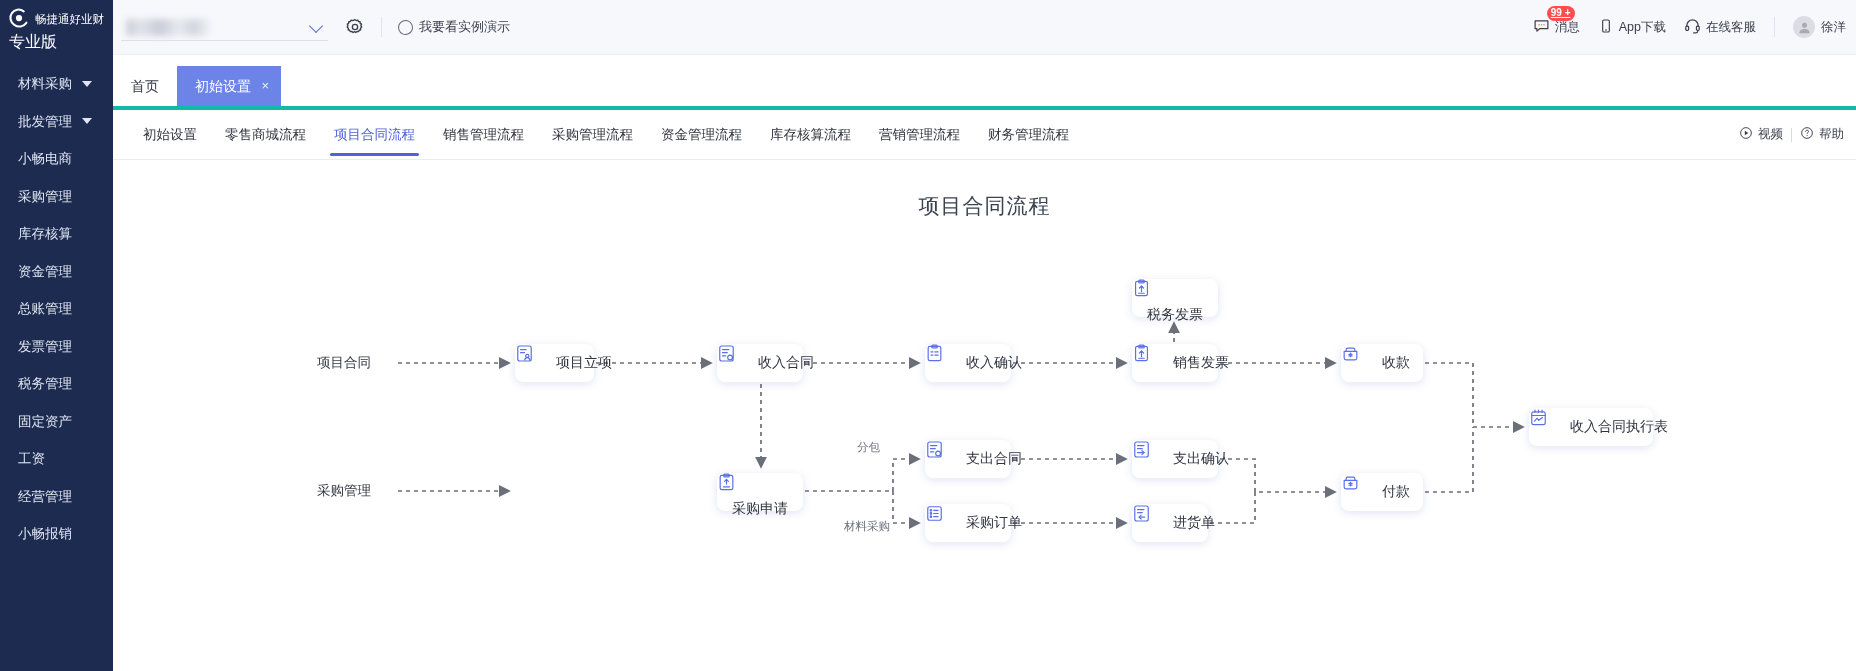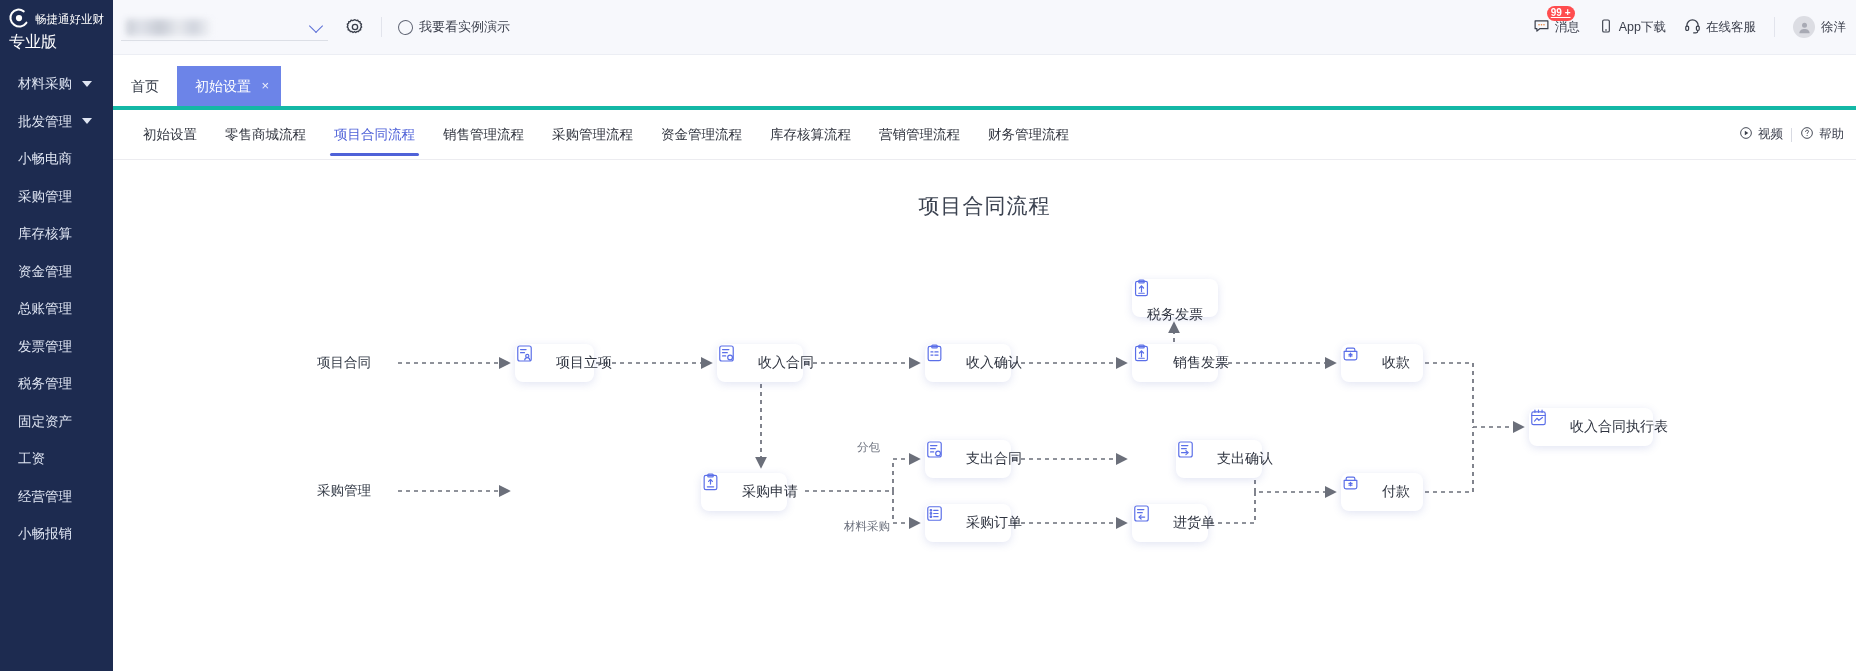--- a/index.html
+++ b/index.html
@@ -443,21 +443,21 @@
                 <rect x="3.5" y="5" width="17" height="16" rx="2.2"></rect>
                 <line x1="3.5" y1="9.5" x2="20.5" y2="9.5"></line>
                 <line x1="7.5" y1="2.5" x2="7.5" y2="5.5"></line>
                 <line x1="12" y1="2.5" x2="12" y2="5.5"></line>
                 <line x1="16.5" y1="2.5" x2="16.5" y2="5.5"></line>
                 <path d="M7 16.5 10 13l2.5 2.5L17 12"></path>
               </svg>
             </span>
             <span>收入合同执行表</span>
           </div>
-          <div class="node" style="left: 588px; top: 313px; width: 86px;">
+          <div class="node" style="left: 604px; top: 313px; width: 86px; flex-direction: column;">
             <span class="nicon">
               <svg viewBox="0 0 24 24" width="19" height="19" fill="none" stroke="#5b6fe8" stroke-width="1.5" stroke-linecap="round" stroke-linejoin="round">
                 <rect x="4" y="3" width="16" height="18" rx="2.2"></rect>
                 <rect x="8.5" y="1.5" width="7" height="3.4" rx="1.2"></rect>
                 <path d="M12 14V8.5"></path>
                 <path d="M9.6 10.6 12 8.2l2.4 2.4"></path>
                 <line x1="8" y1="17.5" x2="16" y2="17.5"></line>
               </svg>
             </span>
             <span>采购申请</span>
@@ -467,21 +467,21 @@
               <svg viewBox="0 0 24 24" width="19" height="19" fill="none" stroke="#5b6fe8" stroke-width="1.5" stroke-linecap="round" stroke-linejoin="round">
                 <rect x="3.5" y="2.5" width="17" height="19" rx="2.5"></rect>
                 <line x1="7" y1="7" x2="15" y2="7"></line>
                 <line x1="7" y1="11" x2="13" y2="11"></line>
                 <line x1="7" y1="15" x2="11" y2="15"></line>
                 <circle cx="16.5" cy="17" r="3"></circle>
               </svg>
             </span>
             <span>支出合同</span>
           </div>
-          <div class="node" style="left: 1063px; top: 280px; width: 86px;">
+          <div class="node" style="left: 1019px; top: 280px; width: 86px;">
             <span class="nicon">
               <svg viewBox="0 0 24 24" width="19" height="19" fill="none" stroke="#5b6fe8" stroke-width="1.5" stroke-linecap="round" stroke-linejoin="round">
                 <rect x="3.5" y="2.5" width="17" height="19" rx="2.5"></rect>
                 <line x1="7" y1="7" x2="15" y2="7"></line>
                 <line x1="7" y1="11" x2="13" y2="11"></line>
                 <path d="M7 16h7"></path>
                 <path d="M12.5 13.5 15.5 16l-3 2.5"></path>
               </svg>
             </span>
             <span>支出确认</span>

